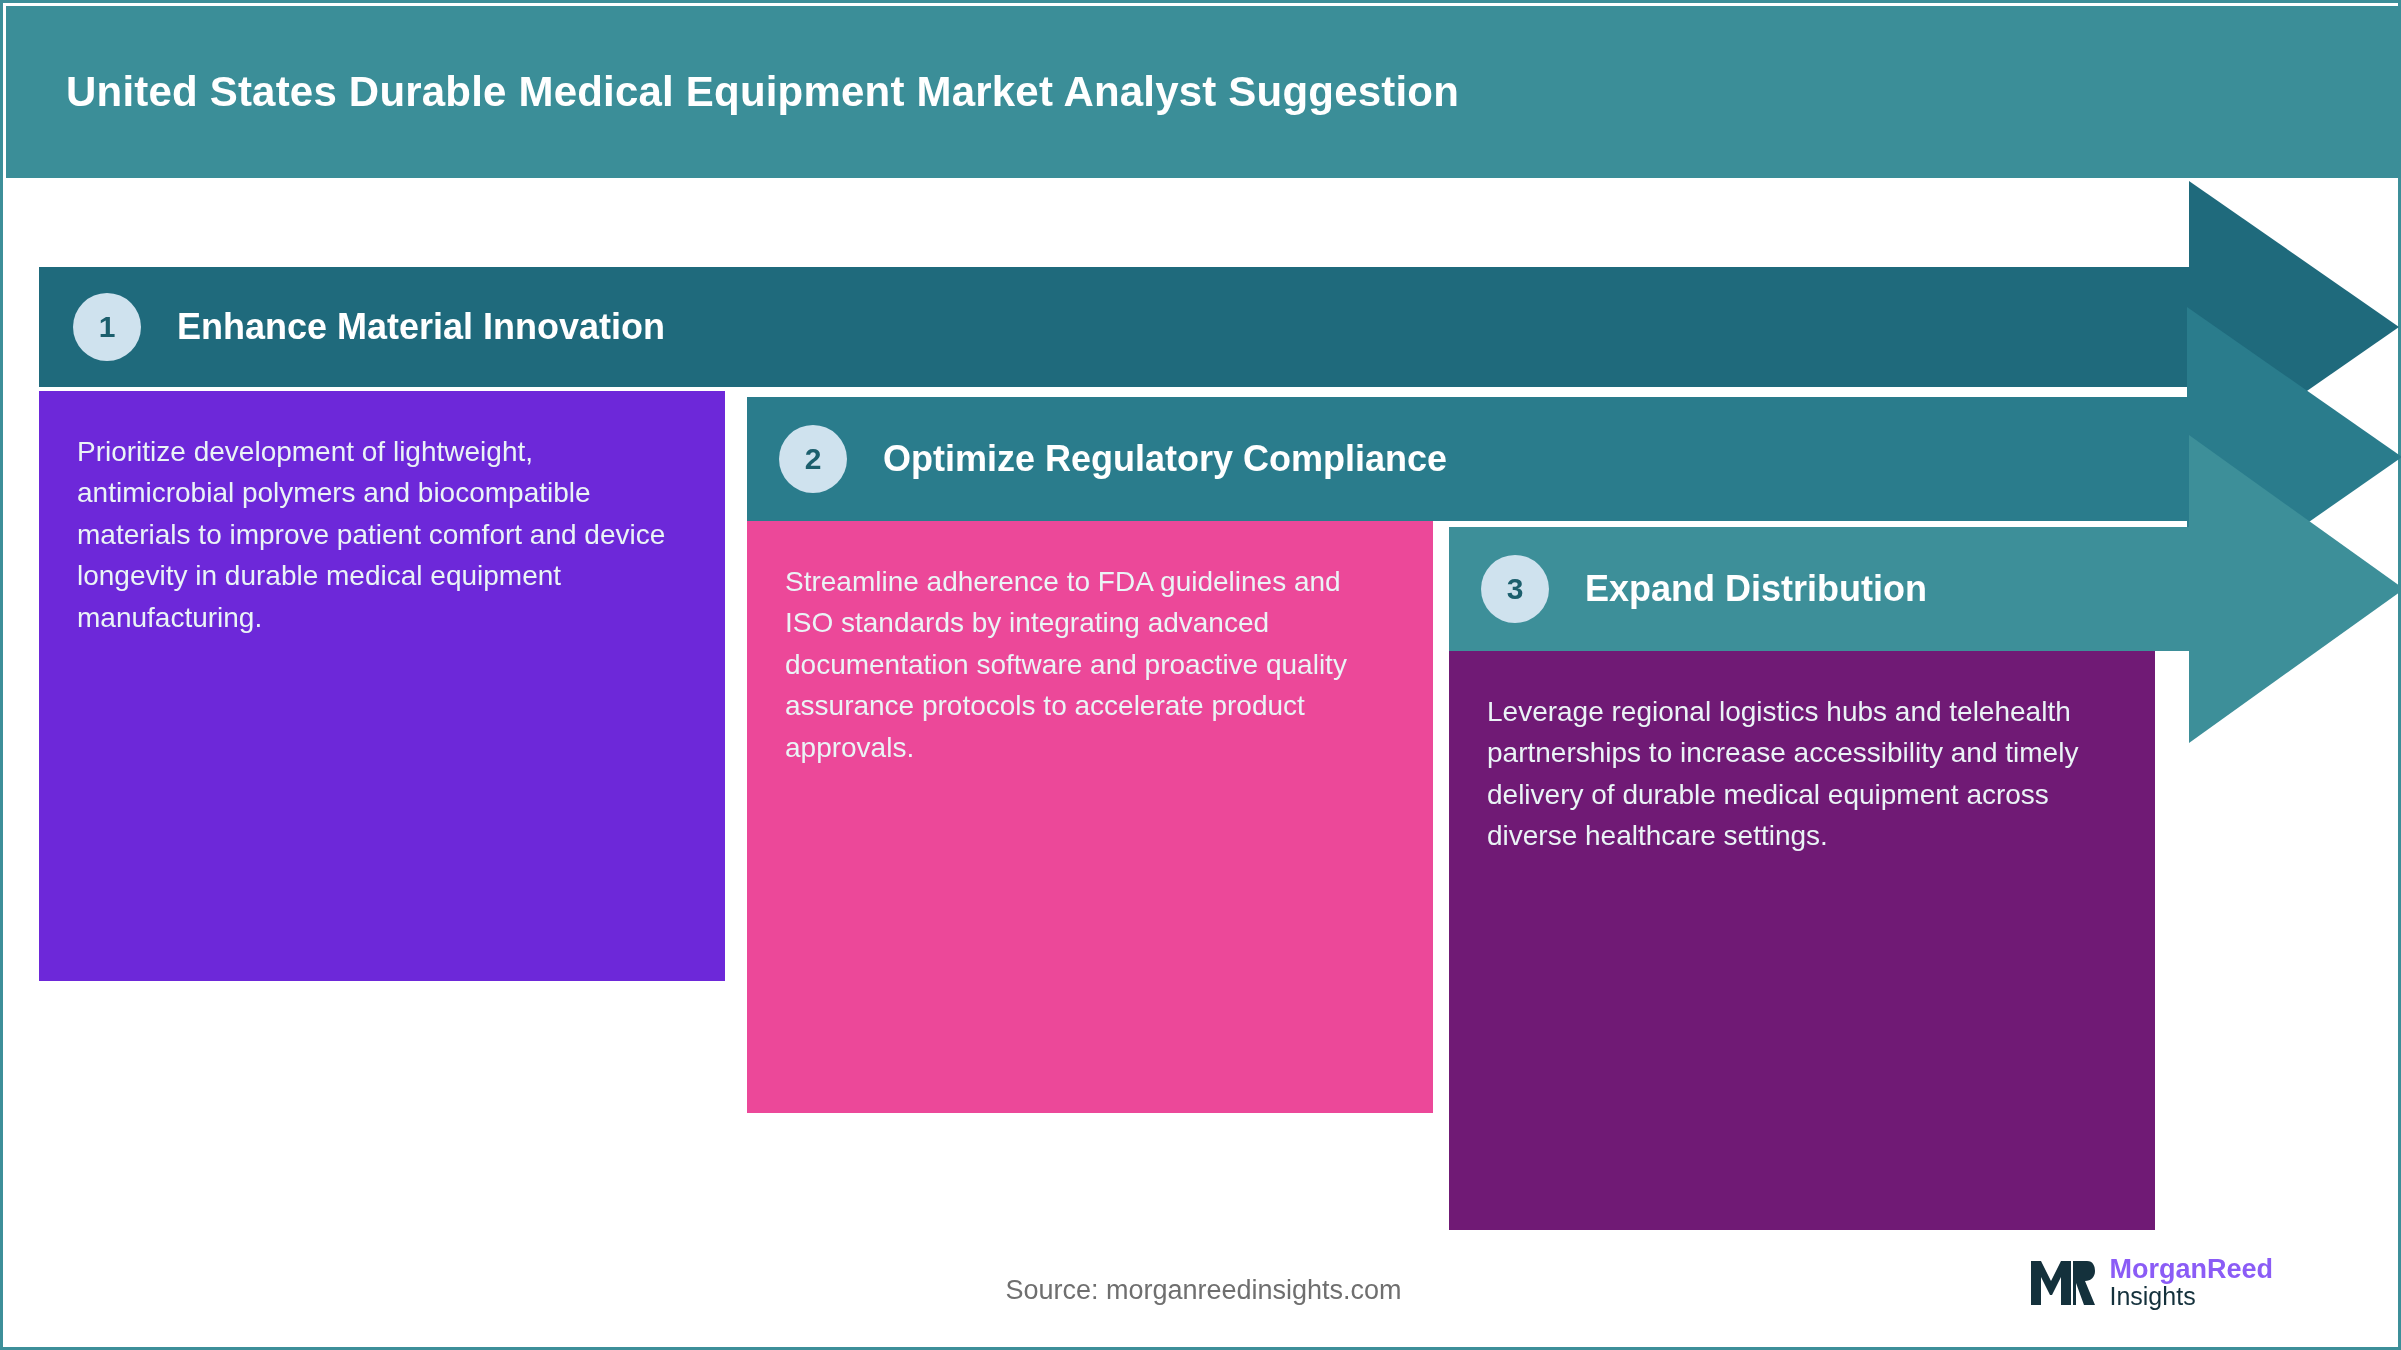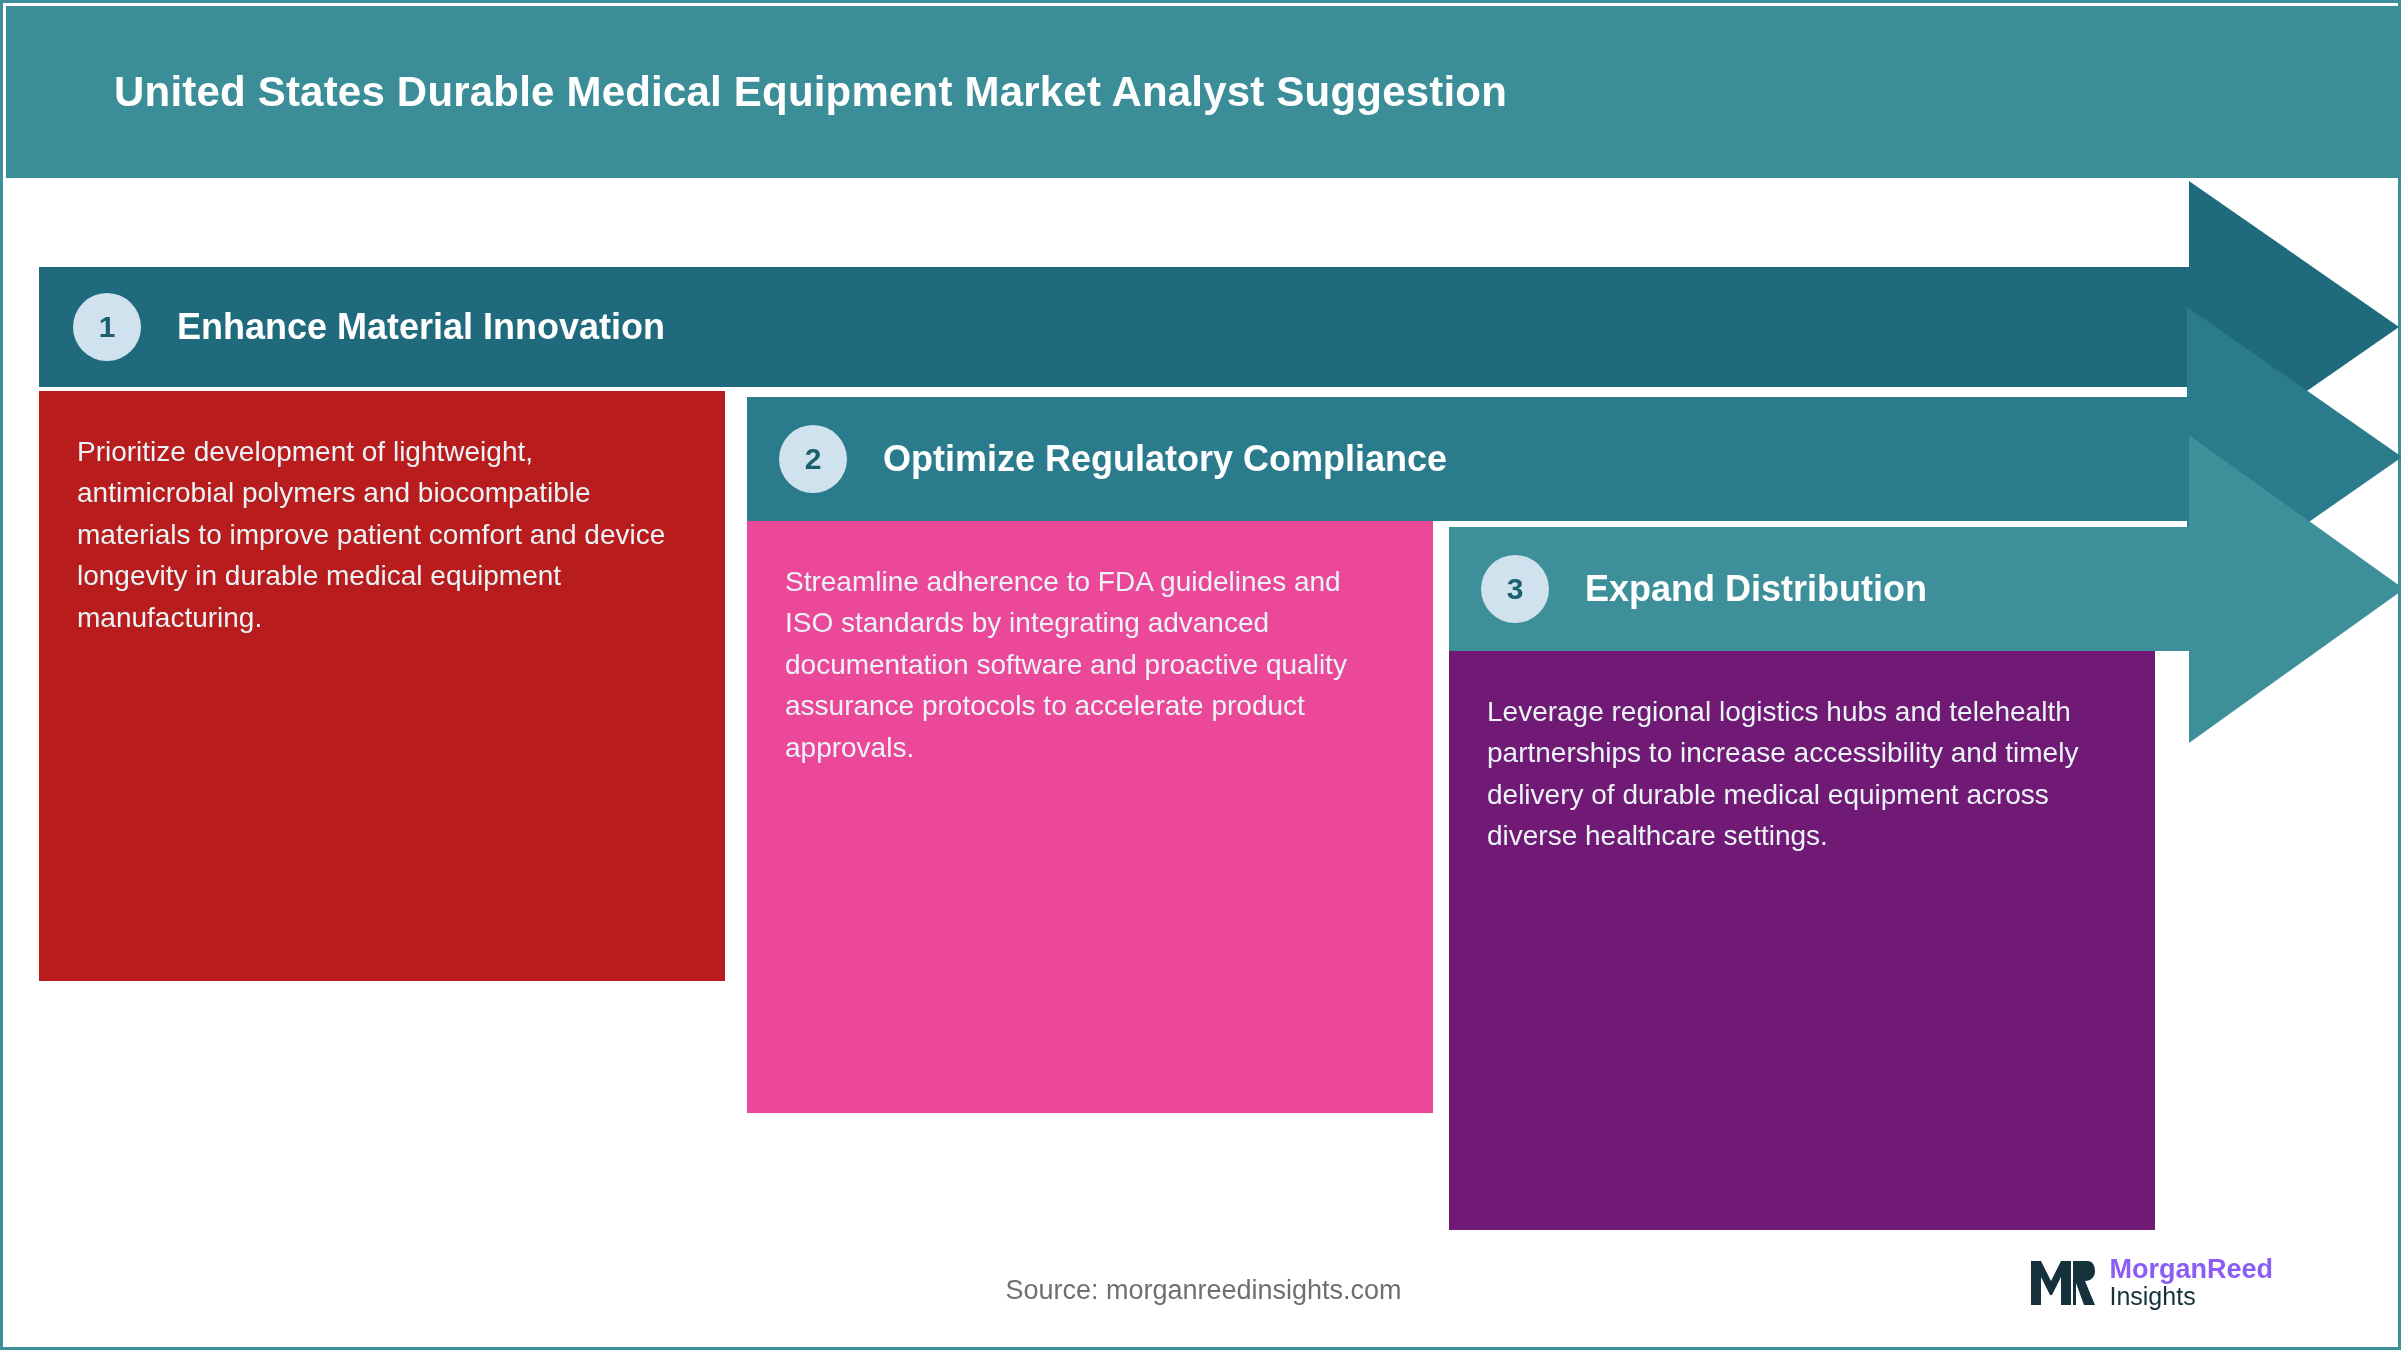--- a/index.html
+++ b/index.html
@@ -35,21 +35,21 @@
     height: 172px;
     background: #3b8e98;
     display: flex;
     align-items: center;
   }
   .header-title {
     color: #ffffff;
     font-size: 42px;
     font-weight: bold;
     line-height: 1.22;
-    padding-left: 108px;
+    padding-left: 60px;
     padding-right: 260px;
     letter-spacing: 0.2px;
   }
 
   
   .arrow {
     position: absolute;
     color: #ffffff;
     font-weight: bold;
   }
@@ -153,21 +153,21 @@
       <div class="arrow-label">Enhance Material Innovation</div>
     </div>
     <svg class="arrow-head" style="left:2180px;" viewBox="0 0 130 120" preserveAspectRatio="none">
       <polygon points="0,0 130,60 0,120" fill="#1f6a7c"></polygon>
     </svg>
     <svg style="position:absolute; left:2150px; top:-86px; width:210px; height:292px;" viewBox="0 0 210 292" preserveAspectRatio="none">
       <polygon points="0,0 210,146 0,292" fill="#1f6a7c"></polygon>
     </svg>
   </div>
 
-  <div class="card" style="left:36px; top:388px; width:686px; height:590px; background:#b91c1c;">
+  <div class="card" style="left:36px; top:388px; width:686px; height:590px; background:#6d28d9;">
     <div class="card-text">Prioritize development of lightweight, antimicrobial polymers and biocompatible materials to improve patient comfort and device longevity in durable medical equipment manufacturing.</div>
   </div>
 
   <div class="arrow" style="left:744px; top:394px; width:1602px; height:124px;">
     <div class="arrow-body" style="width:1472px; background:#2a7c8c; padding-left:32px;">
       <div class="num-badge">2</div>
       <div class="arrow-label">Optimize Regulatory Compliance</div>
     </div>
     <svg style="position:absolute; left:1440px; top:-90px; width:215px; height:300px;" viewBox="0 0 215 300" preserveAspectRatio="none">
       <polygon points="0,0 215,150 0,300" fill="#2a7c8c"></polygon>

